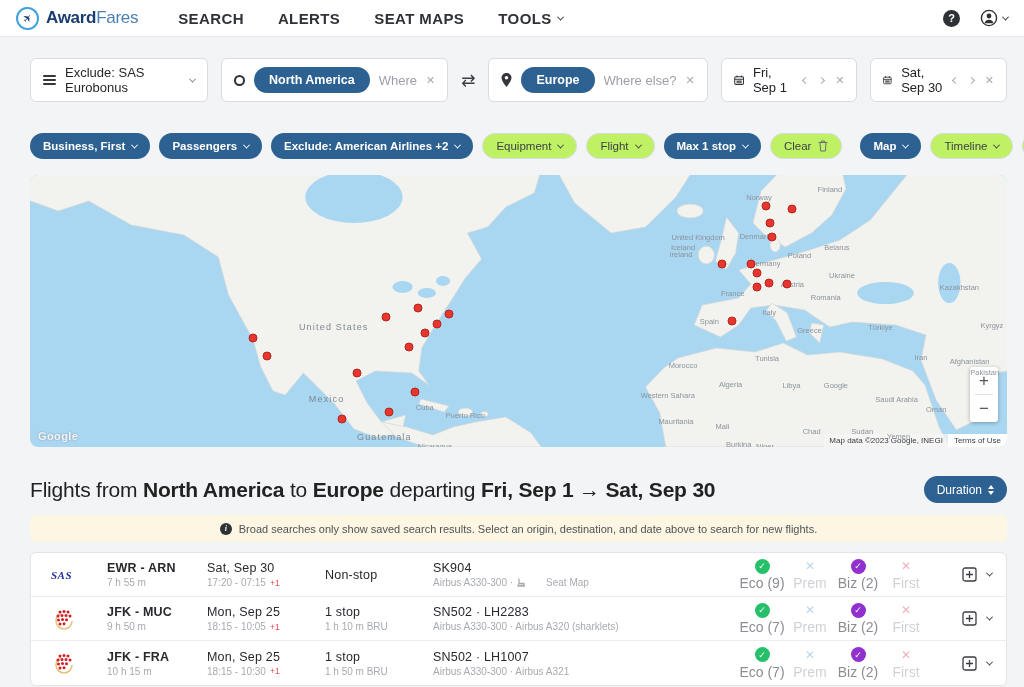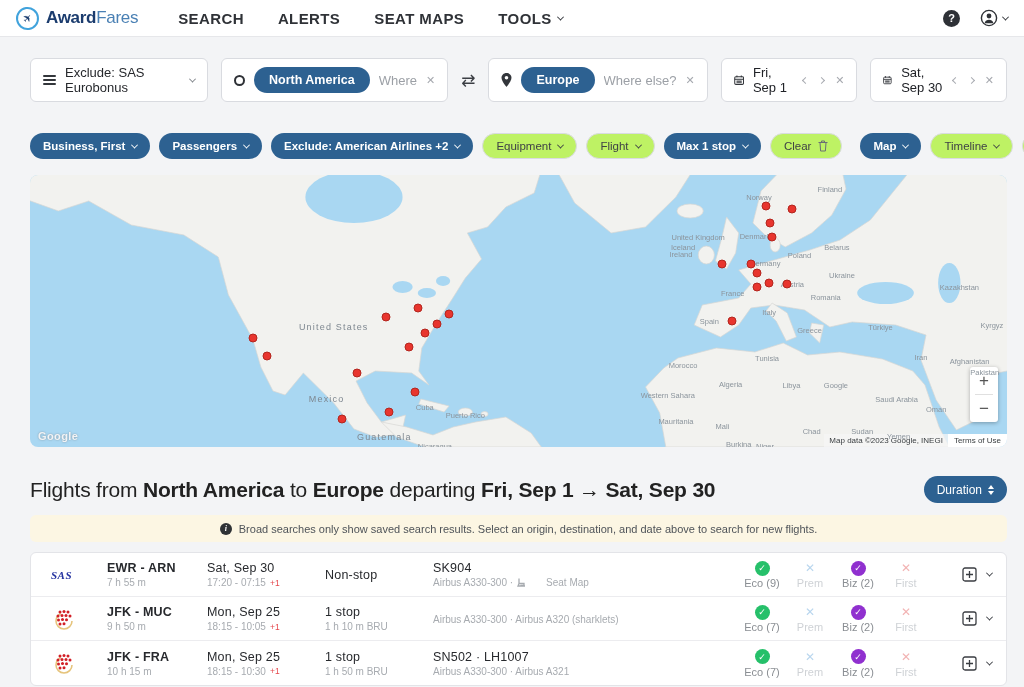--- a/index.html
+++ b/index.html
@@ -80,21 +80,21 @@
   .l1{font-size:12.5px;color:#27292d;font-weight:700;letter-spacing:.2px}
   .l2{font-size:10px;color:var(--muted);margin-top:2px;display:flex;align-items:center;gap:4px}
   .plus1{color:#e5484d;font-size:8.5px;vertical-align:top}
   .sas-logo{font-style:italic;font-weight:700;font-size:11px;color:#2432a0;letter-spacing:.5px;font-family:"Liberation Serif",serif}
   .c-cab{width:48px;text-align:center}
   .cab-ic{height:16px;display:flex;justify-content:center;align-items:center}
   .ok{width:15px;height:15px;border-radius:50%;color:#fff;font-size:9px;font-weight:700;display:inline-flex;align-items:center;justify-content:center}
   .ok.green{background:var(--green)}.ok.purple{background:var(--purple)}
   .no{font-size:12px;font-weight:700}
   .no.blue{color:#b9d6ee}.no.red{color:#f2b3b3}
-  .cab-lb{font-size:11px;margin-top:1px;color:#8a8e93}
+  .cab-lb{font-size:14px;margin-top:1px;color:#8a8e93}
   .cab-lb.dim{color:#cfd2d6}
   .c-expand{width:62px;display:flex;justify-content:flex-end;align-items:center;gap:10px;color:#3a3d42}
   .seatlink{display:inline-flex;align-items:center;gap:20px}
 </style>
 </head>
 <body>
 
 <header>
   <div class="logo">
     <span class="logo-icon">
@@ -451,20 +451,21 @@
           <div class="l2">
             <span>18:15 - 10:05</span>
             <span class="plus1">+1</span>
           </div>
         </div>
       <div class="c-stops">
           <div class="l1" style="font-weight:400">1 stop</div>
           <div class="l2">1 h 10 m  BRU</div>
         </div>
       <div class="c-flight">
+          <div class="l1" style="font-weight:400">SN502  ·  LH2283</div>
           <div class="l2">Airbus A330-300  ·  Airbus A320 (sharklets)</div>
         </div>
       <div class="c-cab">
           <div class="cab-ic">
             <span class="ok green">✓</span>
           </div>
           <div class="cab-lb">Eco (7)</div>
         </div>
       <div class="c-cab">
           <div class="cab-ic">

